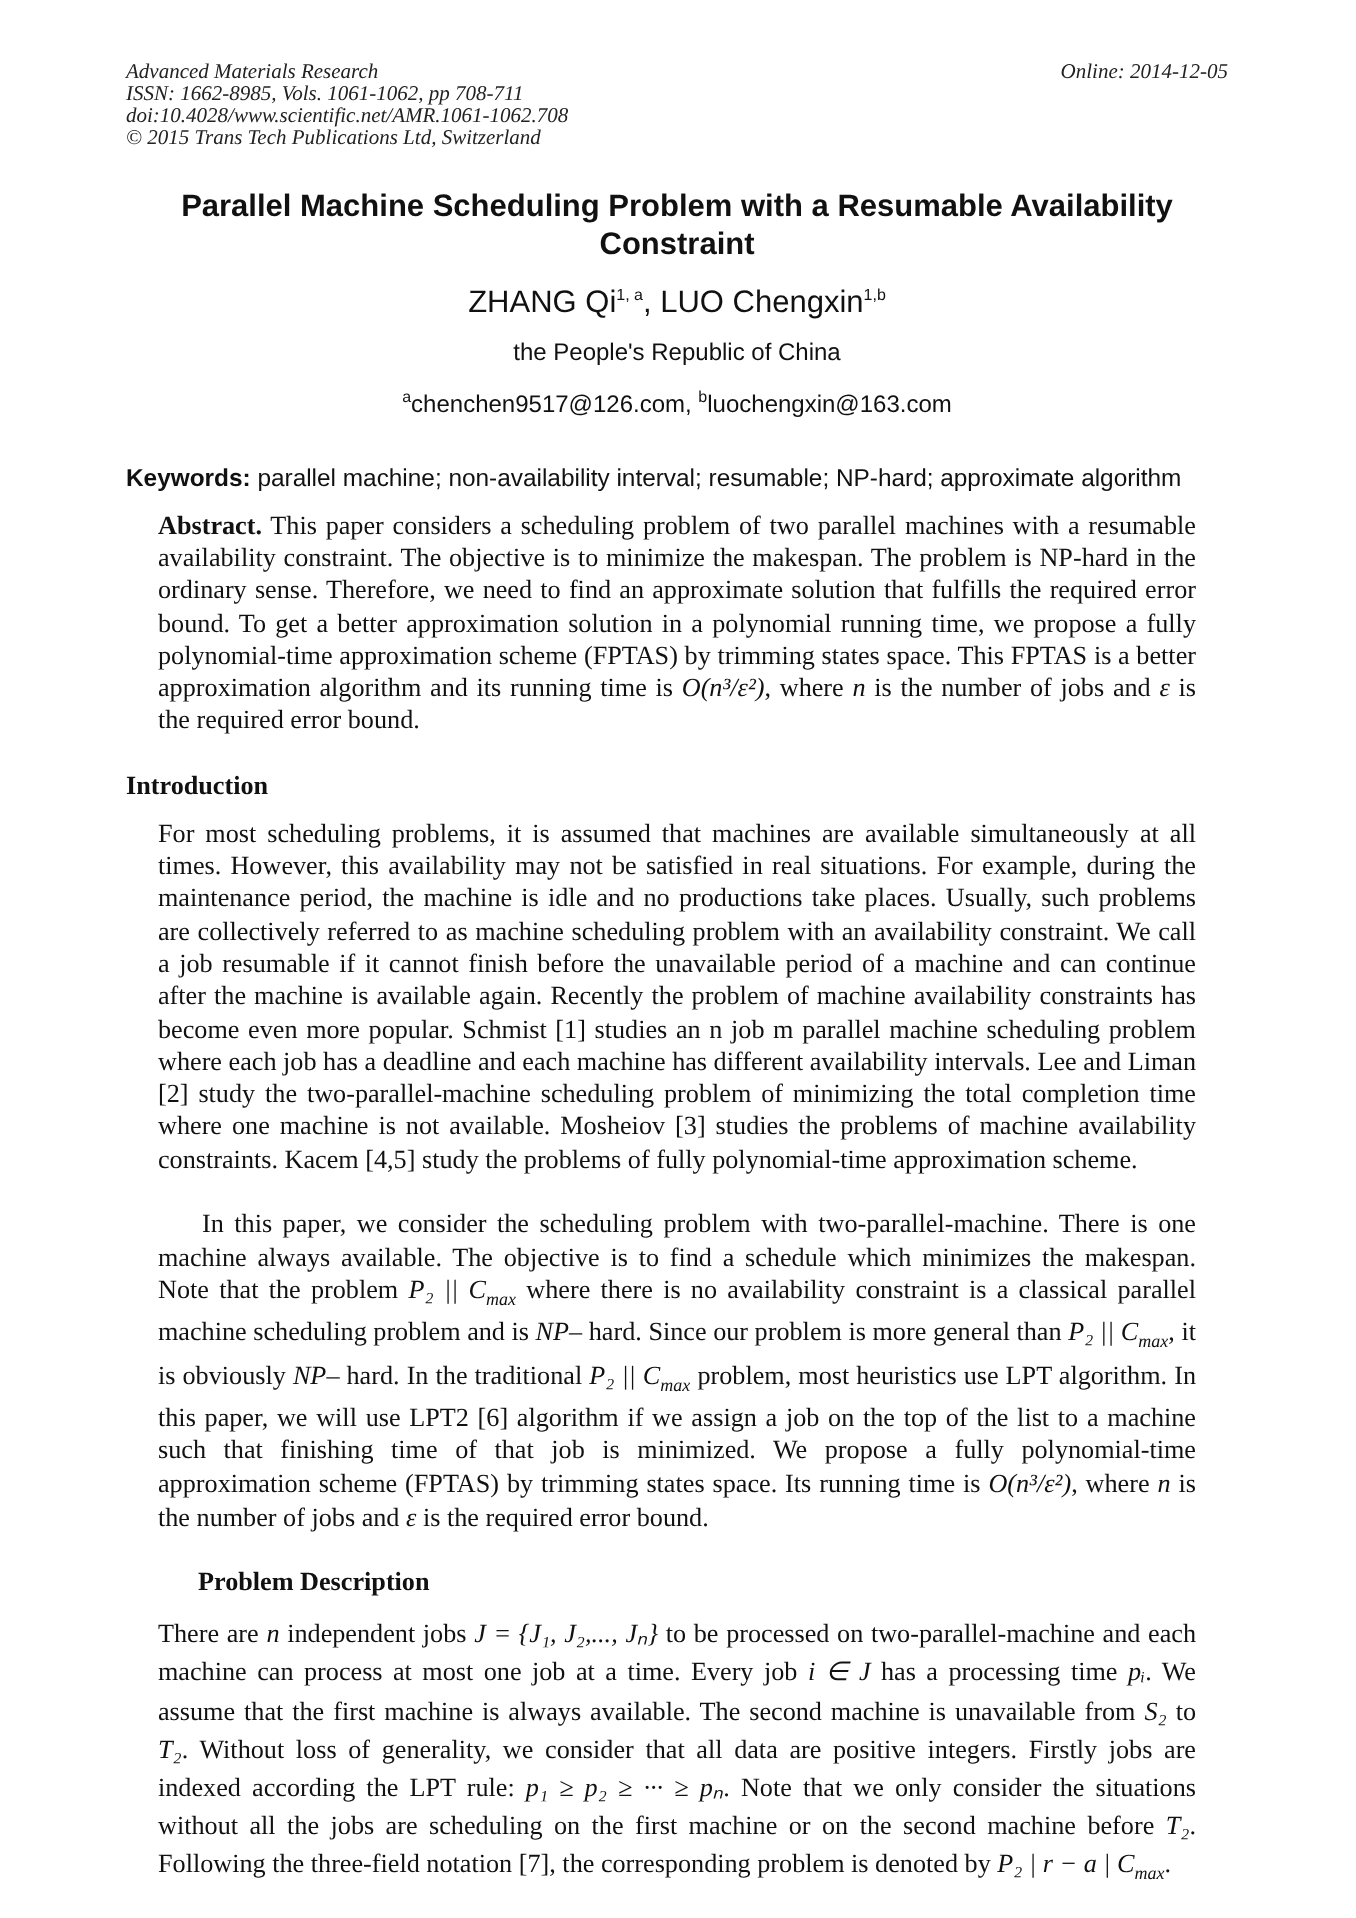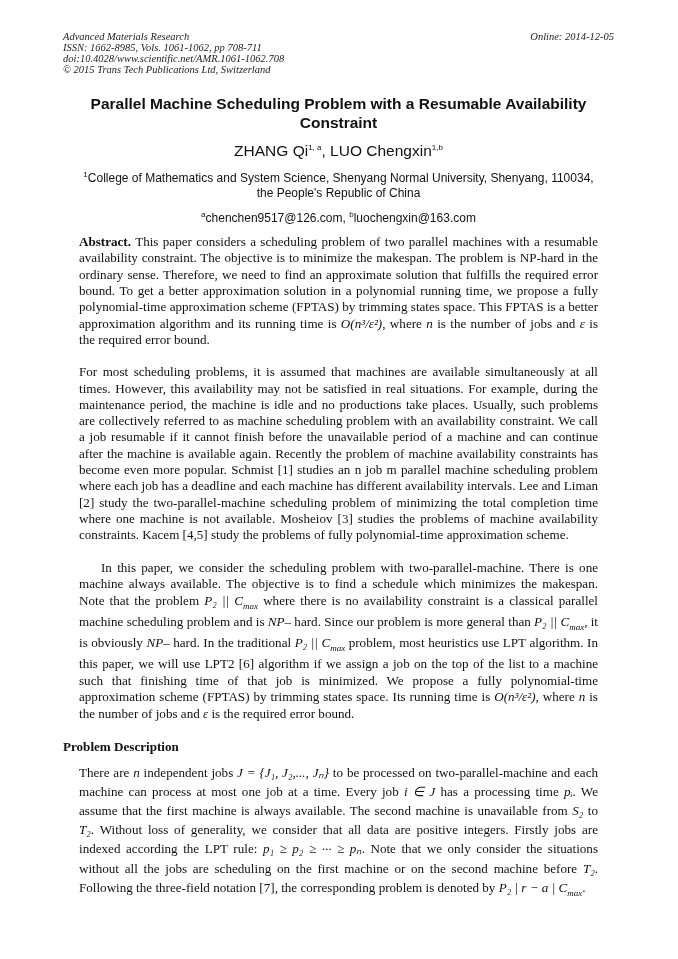--- a/index.html
+++ b/index.html
@@ -12,21 +12,21 @@
   .authors sup, .affil sup, .emails sup { font-size: 8px; }
   .affil { font-family: "Liberation Sans", sans-serif; font-size: 12px; line-height: 14.5px; text-align: center; margin-top: 8px; }
   .emails { font-family: "Liberation Sans", sans-serif; font-size: 12px; text-align: center; margin-top: 10px; }
   .keywords { font-family: "Liberation Sans", sans-serif; font-size: 12.2px; margin-top: 23px; }
   .keywords b { font-weight: bold; }
   p.body { font-family: "Liberation Serif", serif; font-size: 13.1px; line-height: 16.3px; text-align: justify; margin: 16px; }
   .abstract { margin-top: 9px !important; }
   .abstract b { font-weight: bold; }
   h3 { font-family: "Liberation Serif", serif; font-weight: bold; font-size: 13.1px; margin: 0; }
   .h-intro { margin-top: 16px; }
-  .h-prob { margin-top: 9px; }
+  .h-prob { margin-top: 9px; margin-left: 36px; }
   .sec-body { margin-top: 8px !important; }
   .indent { text-indent: 22px; }
   .math { font-style: italic; }
   .small { font-size: 9px; }
   .tall { line-height: 19px; }
 </style>
 </head>
 <body>
 
 <div class="page">
@@ -42,39 +42,42 @@
   <div class="title">
     <div>Parallel Machine Scheduling Problem with a Resumable Availability</div>
     <div>Constraint</div>
   </div>
 
   <div class="authors">
     <span>ZHANG Qi</span><sup>1, a</sup><span>, </span><span>LUO Chengxin</span><sup>1,b</sup>
   </div>
 
   <div class="affil">
-    <div><sup>1</sup><span>College of Mathematics and System Science, Shenyang Normal University, Shenyang, 110034,</span></div>
     <div>the People's Republic of China</div>
   </div>
 
   <div class="emails">
     <sup>a</sup><span>chenchen9517@126.com</span><span>, </span><sup>b</sup><span>luochengxin@163.com</span>
   </div>
 
+  <div class="keywords">
+    <b>Keywords:</b> <span>parallel machine; non-availability interval; resumable; NP-hard; approximate algorithm</span>
+  </div>
 
   <p class="body abstract">
     <b>Abstract.</b>
     <span>This paper considers a scheduling problem of two parallel machines with a resumable availability constraint. The objective is to minimize the makespan. The problem is NP-hard in the ordinary sense. Therefore, we need to find an approximate solution that fulfills the required error bound. To get a better approximation solution in a polynomial running time, we propose a fully polynomial-time approximation scheme (FPTAS) by trimming states space. This FPTAS is a better approximation algorithm and its running time is</span>
     <span class="math">O(n³/ε²)</span><span>, where</span>
     <span class="math">n</span>
     <span>is the number of jobs and</span>
     <span class="math">ε</span>
     <span>is the required error bound.</span>
   </p>
 
+  <h3 class="h-intro">Introduction</h3>
   <p class="body sec-body">For most scheduling problems, it is assumed that machines are available simultaneously at all times. However, this availability may not be satisfied in real situations. For example, during the maintenance period, the machine is idle and no productions take places. Usually, such problems are collectively referred to as machine scheduling problem with an availability constraint. We call a job resumable if it cannot finish before the unavailable period of a machine and can continue after the machine is available again. Recently the problem of machine availability constraints has become even more popular. Schmist [1] studies an n job m parallel machine scheduling problem where each job has a deadline and each machine has different availability intervals. Lee and Liman [2] study the two-parallel-machine scheduling problem of minimizing the total completion time where one machine is not available. Mosheiov [3] studies the problems of machine availability constraints. Kacem [4,5] study the problems of fully polynomial-time approximation scheme.</p>
   <p class="body indent tall" style="line-height:16.6px;">
     <span>In this paper, we consider the scheduling problem with two-parallel-machine. There is one machine always available. The objective is to find a schedule which minimizes the makespan. Note that the problem</span>
     <span class="math"><span>P₂ || C</span><sub class="small">max</sub></span>
     <span>where there is no availability constraint is a classical parallel machine scheduling problem and is</span>
     <span class="math">NP</span><span>– hard. Since our problem is more general than</span>
     <span class="math"><span>P₂ || C</span><sub class="small">max</sub></span><span>, it is obviously</span>
     <span class="math">NP</span><span>– hard. In the traditional</span>
     <span class="math"><span>P₂ || C</span><sub class="small">max</sub></span>
     <span>problem, most heuristics use LPT algorithm. In this paper, we will use LPT2 [6] algorithm if we assign a job on the top of the list to a machine such that finishing time of that job is minimized. We propose a fully polynomial-time approximation scheme (FPTAS) by trimming states space. Its running time is</span>

